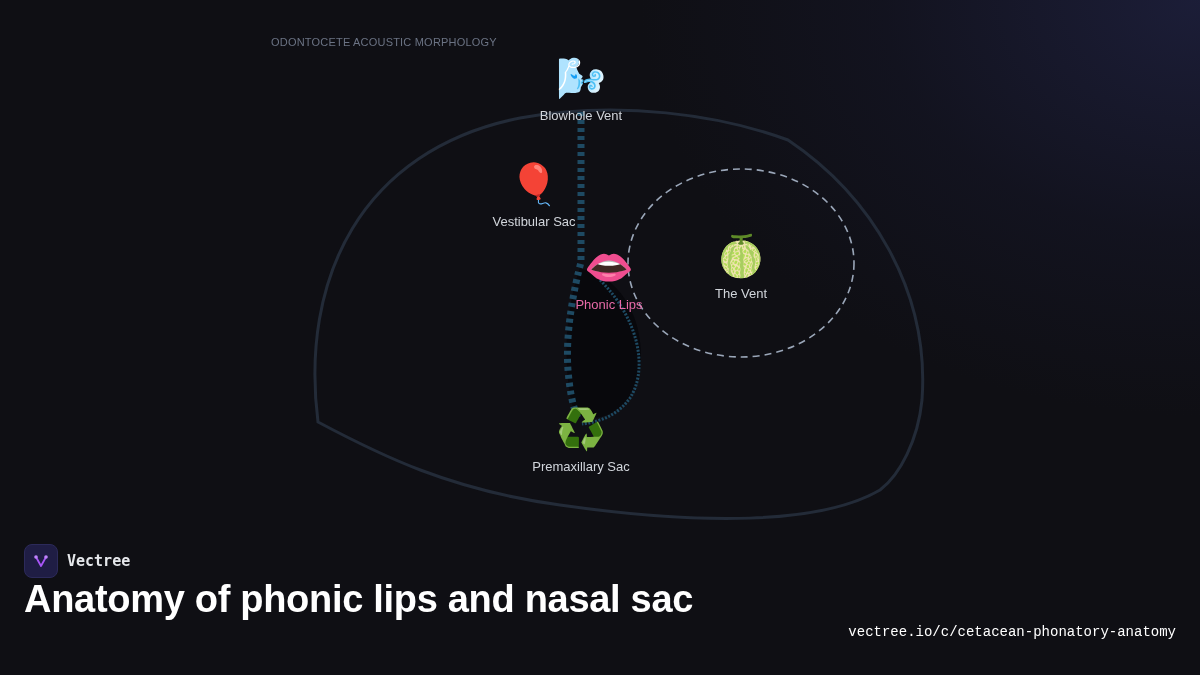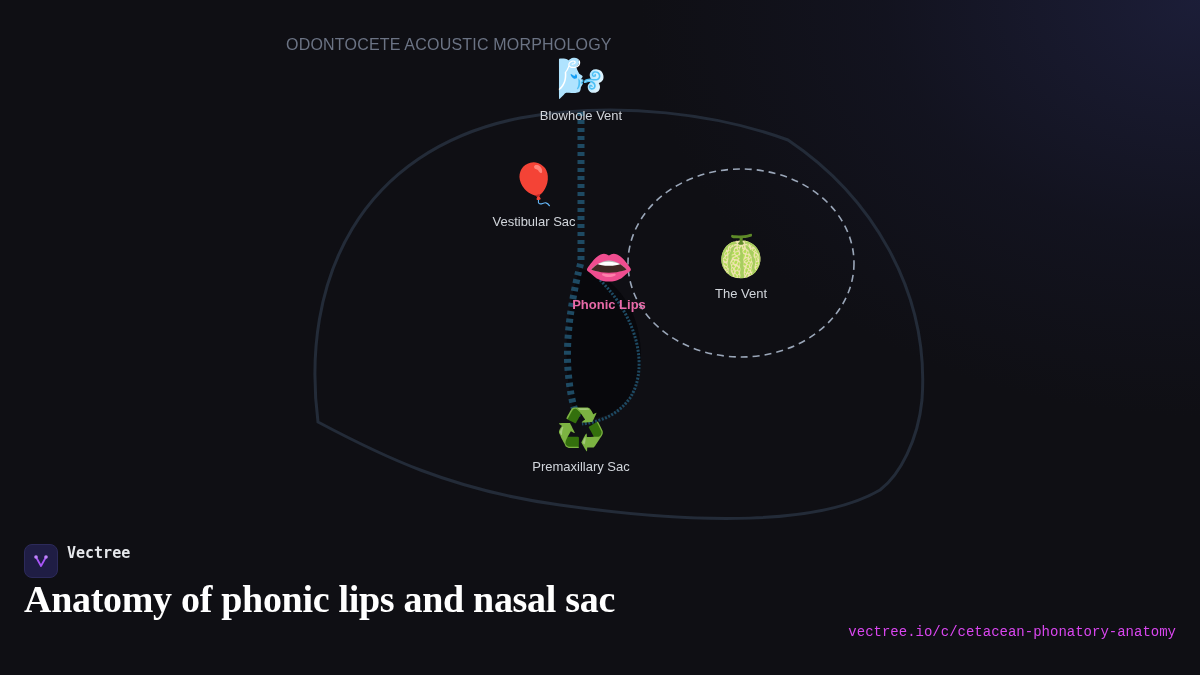--- a/index.html
+++ b/index.html
@@ -7,48 +7,48 @@
     width: 1200px; height: 675px; overflow: hidden; position: relative;
     background: #0f0f14;
     font-family: "Liberation Sans", sans-serif;
   }
   .bg-glow {
     position: absolute; inset: 0;
     background: radial-gradient(ellipse 700px 520px at 1200px 0px, rgba(30,32,62,0.85) 0%, rgba(22,23,42,0.5) 45%, rgba(15,15,20,0) 80%);
     pointer-events: none;
   }
   .eyebrow {
-    position: absolute; left: 286px; top: 36px;
-    font-size: 16px; color: #6b7384; letter-spacing: 0.2px;
+    position: absolute; left: 271px; top: 36px;
+    font-size: 11px; color: #6b7384; letter-spacing: 0.2px;
   }
   svg.diagram { position: absolute; left: 0; top: 0; }
   .node { position: absolute; transform: translateX(-50%); text-align: center; }
   .node .emoji { font-size: 40px; line-height: 44px; display: block; }
   .node .label {
     display: block; font-size: 13px; color: #d1d5db; white-space: nowrap; margin-top: 8px;
   }
-  .node .label.accent { color: #e86aa8; font-weight: bold; }
+  .node .label.accent { color: #e86aa8; font-weight: normal; }
   .brand {
-    position: absolute; left: 24px; top: 544px; display: flex; gap: 9px;
+    position: absolute; left: 24px; top: 544px; display: flex; align-items: center; gap: 9px;
   }
   .brand-logo {
     width: 32px; height: 32px; border-radius: 8px; background: #1f1d44;
     border: 1px solid #2c2a5a; display: flex; align-items: center; justify-content: center;
   }
   .brand-name {
     font-family: "DejaVu Sans Mono", monospace; font-weight: bold; font-size: 15px; color: #e5e7eb;
   }
   .title {
     position: absolute; left: 24px; top: 582px; margin: 0;
-    font-family: Liberation Serif, serif; font-weight: bold;
+    font-family: Liberation Sans, sans-serif; font-weight: bold;
     font-size: 38px; line-height: 34px; color: #ffffff; letter-spacing: -0.3px;
   }
   .url {
     position: absolute; right: 24px; top: 624px;
-    font-family: "Liberation Mono", monospace; font-size: 14px; color: #d946ef;
+    font-family: "Liberation Mono", monospace; font-size: 14px; color: #ffffff;
   }
 </style>
 </head>
 <body>
 
 <div class="bg-glow"></div>
 
 <div class="eyebrow">ODONTOCETE ACOUSTIC MORPHOLOGY</div>
 
 <svg class="diagram" width="1200" height="675" viewBox="0 0 1200 675">

